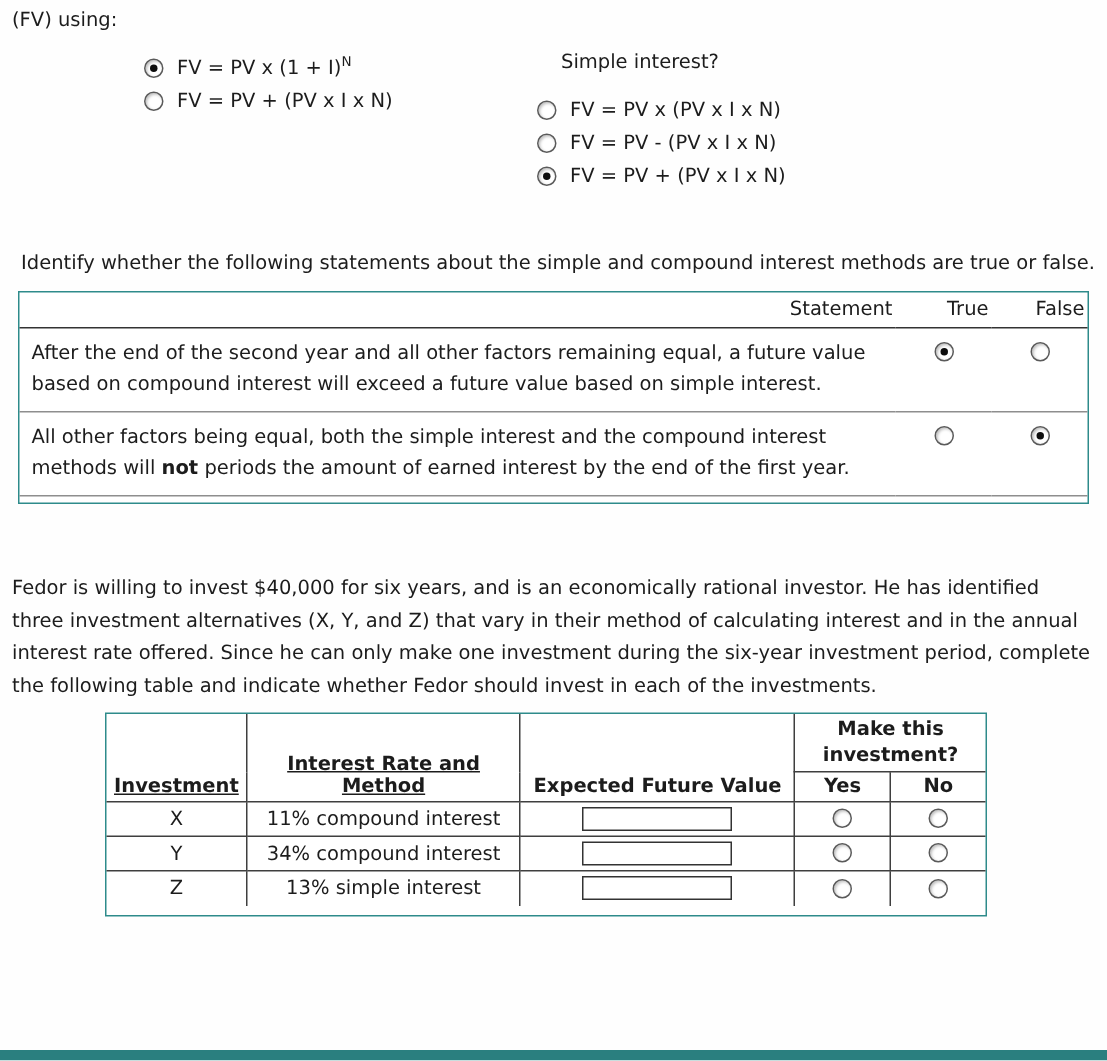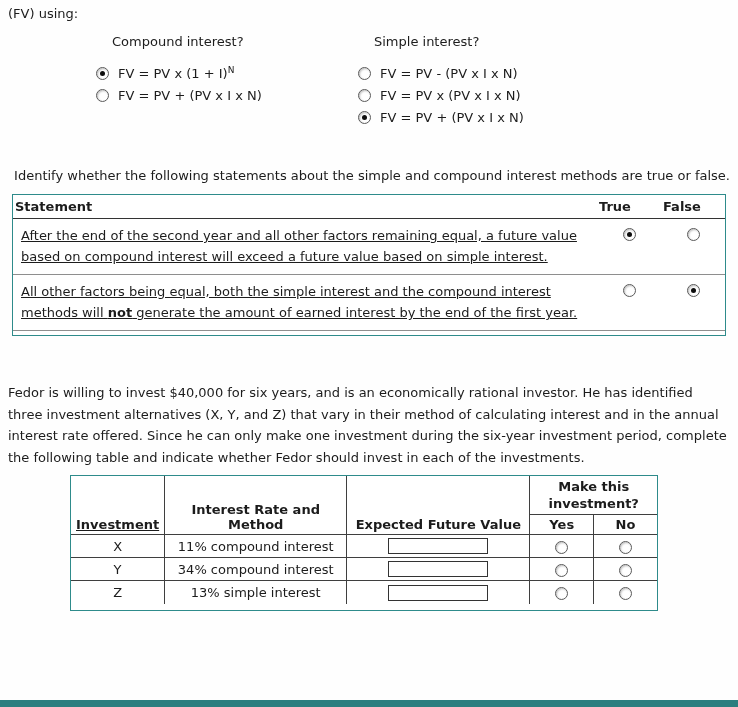--- a/index.html
+++ b/index.html
@@ -36,44 +36,44 @@
   }
 
   
   .stmt-instruction { margin: 40px 0 0 0; text-align: right; }
   .stmt-wrap {
     border: 1px solid var(--table-border, #2e8b8b);
     margin: 11px 4px 0 4px; padding-bottom: 4px; background: #fff;
   }
   table.stmt { width: 100%; border-collapse: collapse; }
   table.stmt th {
-    border-bottom: 1px solid #333; font-weight: bold;
-    padding: 4px 2px; text-align: left;
+    border-bottom: 1px solid #333; font-weight: normal;
+    padding: 4px 2px; text-align: right;
   }
-  table.stmt td { border-bottom: 1px solid #8e8e8e; text-decoration: underline; }
+  table.stmt td { border-bottom: 1px solid #8e8e8e; }
   td.stmt-text { padding: 6px 10px 7px 8px; line-height: 21px; vertical-align: top; }
   .stmt .radio-col { width: 64px; }
   td.radio-cell { text-align: center; vertical-align: top; padding-top: 9px; }
 
   
   .fedor-par { margin: 46px 0 0 0; line-height: 21.5px; }
   .note-par  { margin: 19px 0 0 0; line-height: 21.5px; }
 
   
   .inv-wrap {
     border: 1px solid var(--table-border, #2e8b8b);
     margin: 7px 0 0 62px; width: 588px; padding-bottom: 6px; background: #fff;
   }
   table.inv { width: 100%; border-collapse: collapse; border-style: hidden; }
   table.inv th, table.inv td { border: 1px solid #3f3f3f; }
   table.inv th { font-weight: bold; padding: 2px 5px; text-align: center; }
   th.rspan { vertical-align: bottom; padding-bottom: 4px; }
   th.make-this { height: 37px; vertical-align: middle; line-height: 17px; }
   .col-investment { width: 88px; text-decoration: underline; }
-  .col-rate { width: 186px; }
+  .col-rate { width: 186px; text-decoration: underline; }
   .col-fv { width: 186px; }
   .col-yn { width: 64px; }
   table.inv td { height: 23px; text-align: center; padding: 1px 4px; }
   .fv-input {
     width: 100px; height: 16px; border: 1px solid #333; background: #fff;
     padding: 0 2px; font-size: 12px; font-family: "DejaVu Sans", sans-serif;
     vertical-align: middle;
   }
   td.yn-cell .radio { vertical-align: middle; }
 
@@ -84,42 +84,41 @@
 </style>
 </head>
 <body>
 
 <div class="page">
 
   <p class="fv-intro">(FV) using:</p>
 
   <div class="fv-cols">
     <div class="fv-col1">
-      <div class="col-title">Compound interest?</div>
 
       <div class="option">
         <span class="radio checked"></span>
         <span class="option-label"><span>FV = PV x (1 + I)</span><sup>N</sup><span></span></span>
       </div>
       <div class="option">
         <span class="radio"></span>
         <span class="option-label"><span>FV = PV + (PV x I x N)</span><sup></sup><span></span></span>
       </div>
     </div>
 
     <div class="fv-col2">
       <div class="col-title">Simple interest?</div>
 
       <div class="option">
         <span class="radio"></span>
-        <span class="option-label"><span>FV = PV - (PV x I x N)</span><sup></sup><span></span></span>
+        <span class="option-label"><span>FV = PV x (PV x I x N)</span><sup></sup><span></span></span>
       </div>
       <div class="option">
         <span class="radio"></span>
-        <span class="option-label"><span>FV = PV x (PV x I x N)</span><sup></sup><span></span></span>
+        <span class="option-label"><span>FV = PV - (PV x I x N)</span><sup></sup><span></span></span>
       </div>
       <div class="option">
         <span class="radio checked"></span>
         <span class="option-label"><span>FV = PV + (PV x I x N)</span><sup></sup><span></span></span>
       </div>
     </div>
   </div>
 
   <p class="stmt-instruction">Identify whether the following statements about the simple and compound interest methods are true or false.</p>
 
@@ -132,21 +131,21 @@
           <th class="radio-col">False</th>
         </tr>
       </thead>
       <tbody>
         <tr>
           <td class="stmt-text"><span>After the end of the second year and all other factors remaining equal, a future value based on compound interest will exceed a future value based on simple interest.</span><b></b><span></span></td>
           <td class="radio-cell"><span class="radio checked"></span></td>
           <td class="radio-cell"><span class="radio"></span></td>
         </tr>
         <tr>
-          <td class="stmt-text"><span>All other factors being equal, both the simple interest and the compound interest methods will </span><b>not</b><span> generate the amount of earned interest by the end of the first year.</span></td>
+          <td class="stmt-text"><span>All other factors being equal, both the simple interest and the compound interest methods will </span><b>not</b><span> periods the amount of earned interest by the end of the first year.</span></td>
           <td class="radio-cell"><span class="radio"></span></td>
           <td class="radio-cell"><span class="radio checked"></span></td>
         </tr>
       </tbody>
     </table>
   </div>
 
   <p class="fedor-par">Fedor is willing to invest $40,000 for six years, and is an economically rational investor. He has identified three investment alternatives (X, Y, and Z) that vary in their method of calculating interest and in the annual interest rate offered. Since he can only make one investment during the six-year investment period, complete the following table and indicate whether Fedor should invest in each of the investments.</p>
 
 

